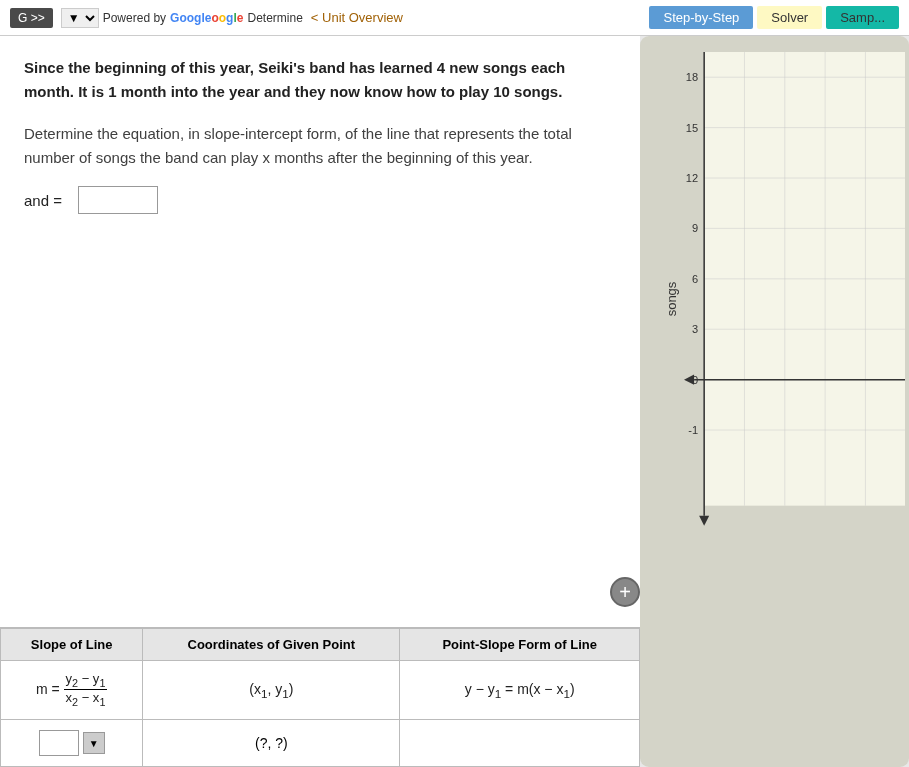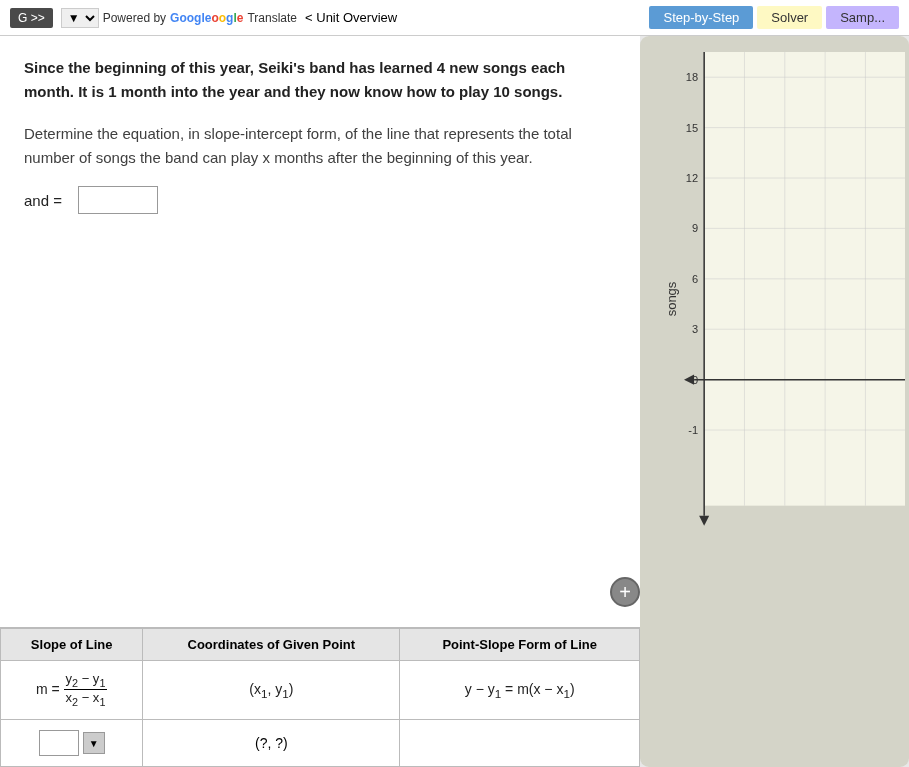--- a/index.html
+++ b/index.html
@@ -38,38 +38,38 @@
       color: #333;
     }
     .translate-select {
       font-size: 12px;
       border: 1px solid #ccc;
       padding: 1px 2px;
     }
     .google-text { color: #4285F4; font-weight: bold; }
     .unit-overview-link {
       font-size: 13px;
-      color: #000000;
+      color: #a16207;
       text-decoration: none;
     }
     .top-bar-right {
       display: flex;
       align-items: center;
       gap: 4px;
     }
     .tab-btn {
       padding: 4px 14px;
       font-size: 13px;
       border: none;
       cursor: pointer;
       border-radius: 2px;
     }
     .tab-step { background: #5b9bd5; color: #fff; }
     .tab-solver { background: #fef9c3; color: #333; }
-    .tab-sample { background: #c4b5fd; color: #333; }
+    .tab-sample { background: #14b8a6; color: #333; }
 
     
     .main-content {
       display: flex;
       height: calc(767px - 36px);
     }
 
     
     .left-panel {
       width: 640px;
@@ -240,21 +240,21 @@
 
 <div class="top-bar">
   <div class="top-bar-left">
     <button class="nav-btn">G &gt;&gt;</button>
     <div class="translate-area">
       <select class="translate-select">
         <option>▼</option>
       </select>
       <span>Powered by</span>
       <span class="google-text"><span style="color:#4285F4">Google</span><span style="color:#EA4335">o</span><span style="color:#FBBC05">o</span><span style="color:#4285F4">g</span><span style="color:#34A853">l</span><span style="color:#EA4335">e</span></span>
-      <span>Translate</span>
+      <span>Determine</span>
     </div>
     <a class="unit-overview-link">&lt; Unit Overview</a>
   </div>
   <div class="top-bar-right">
     <button class="tab-btn tab-step">Step-by-Step</button>
     <button class="tab-btn tab-solver">Solver</button>
     <button class="tab-btn tab-sample">Samp...</button>
   </div>
 </div>
 

